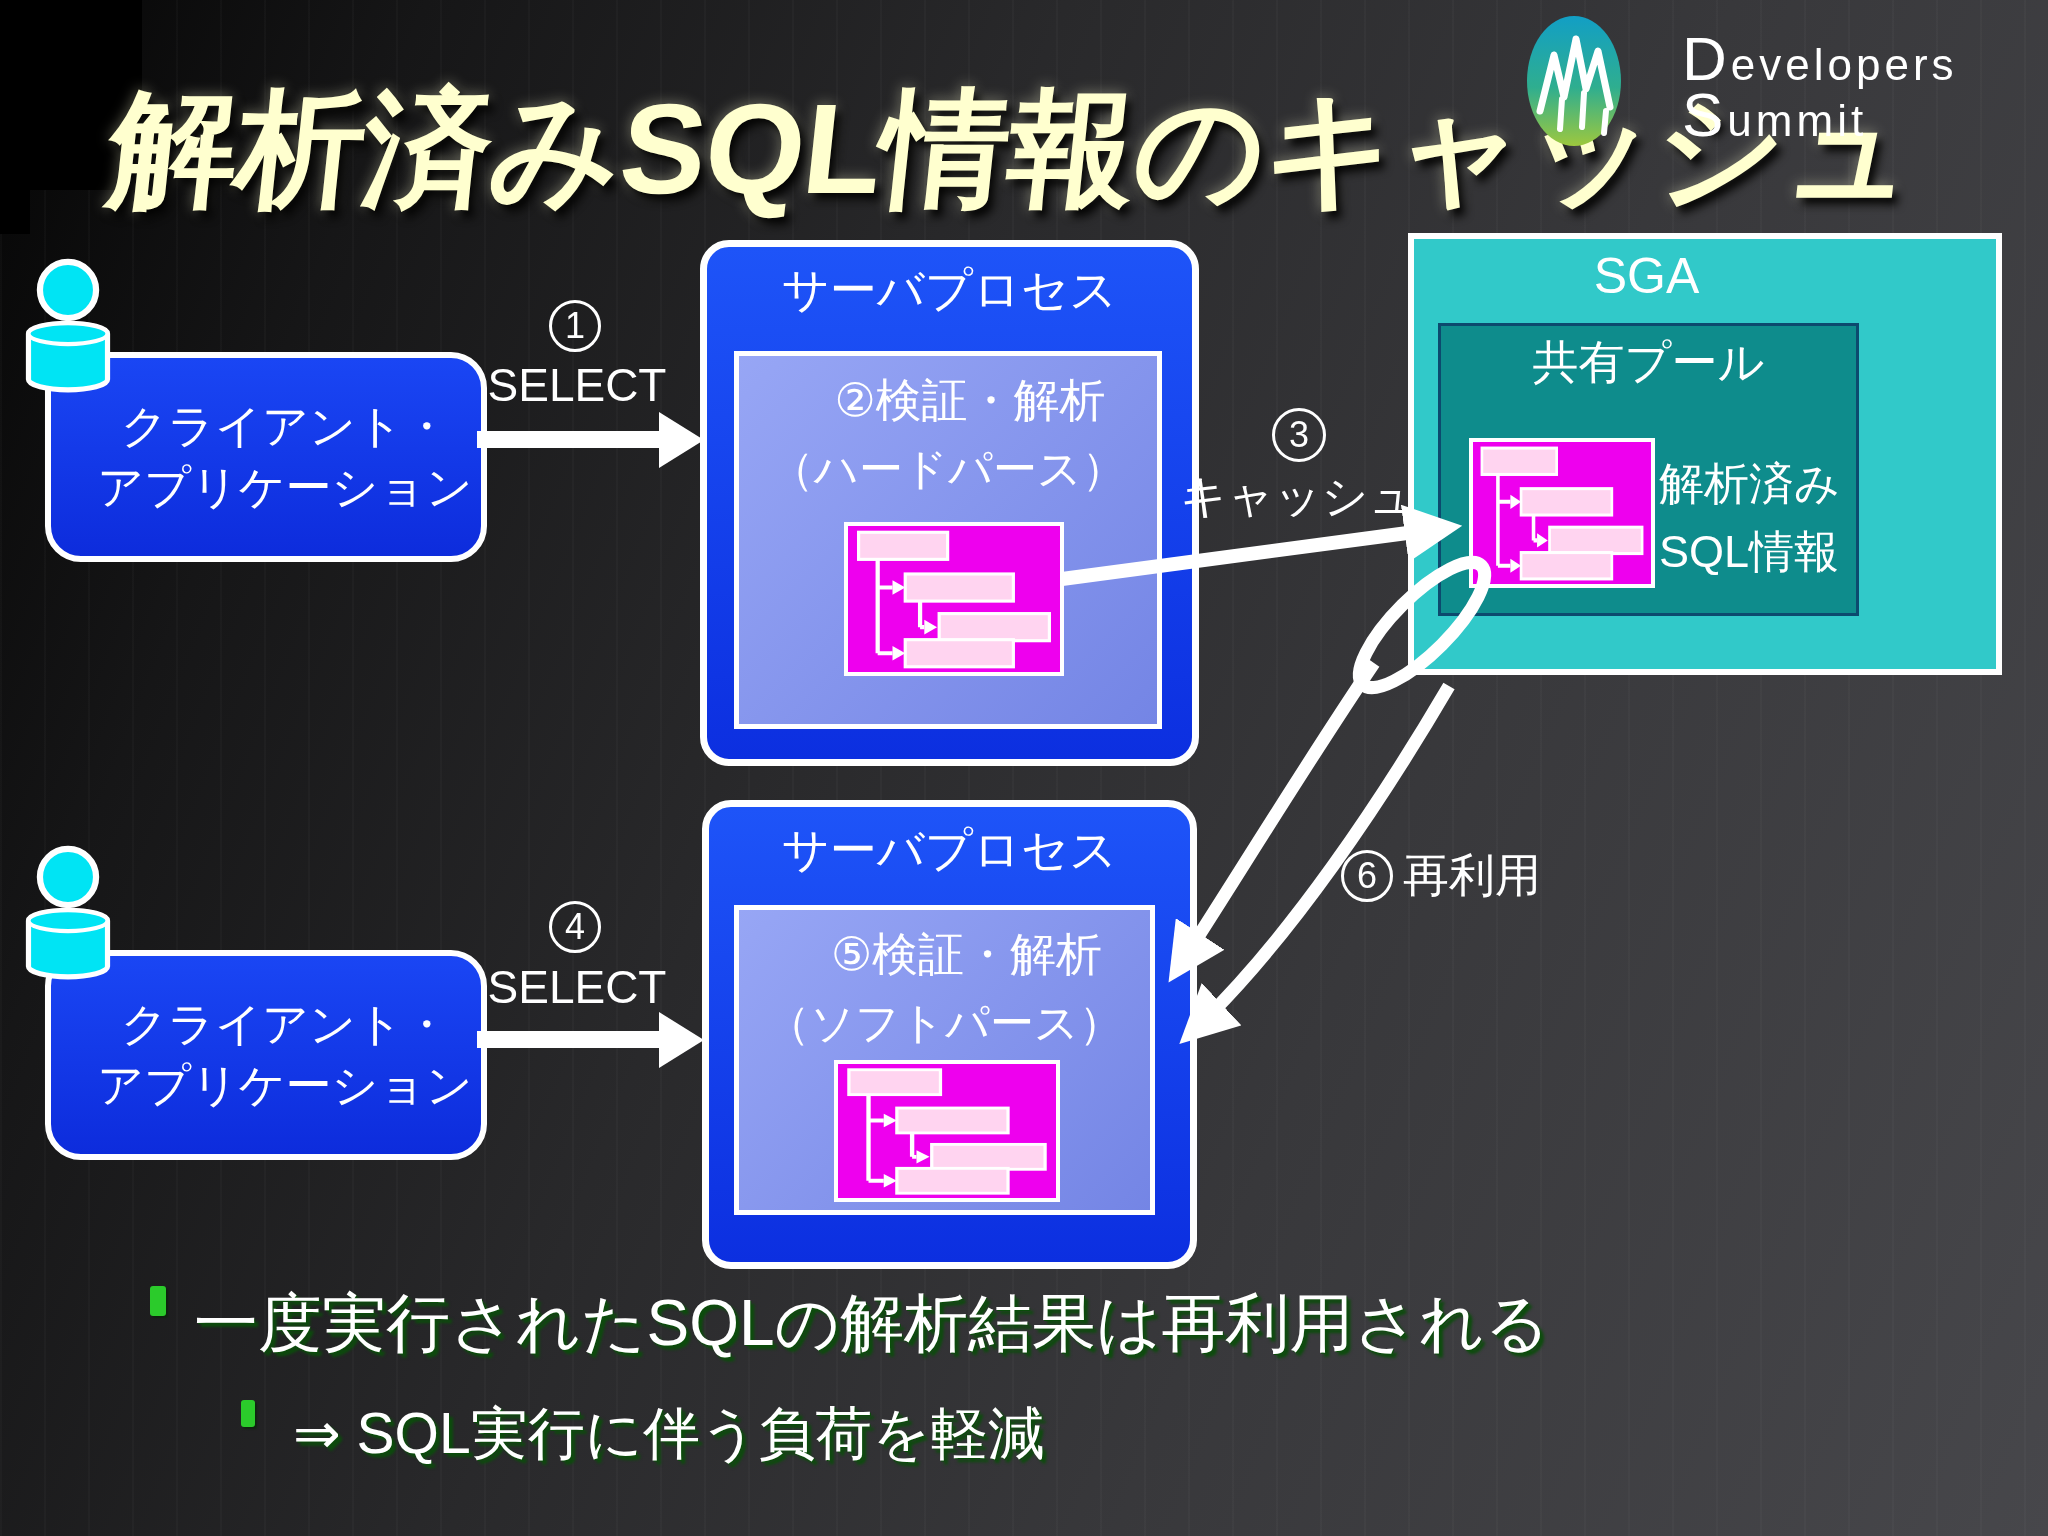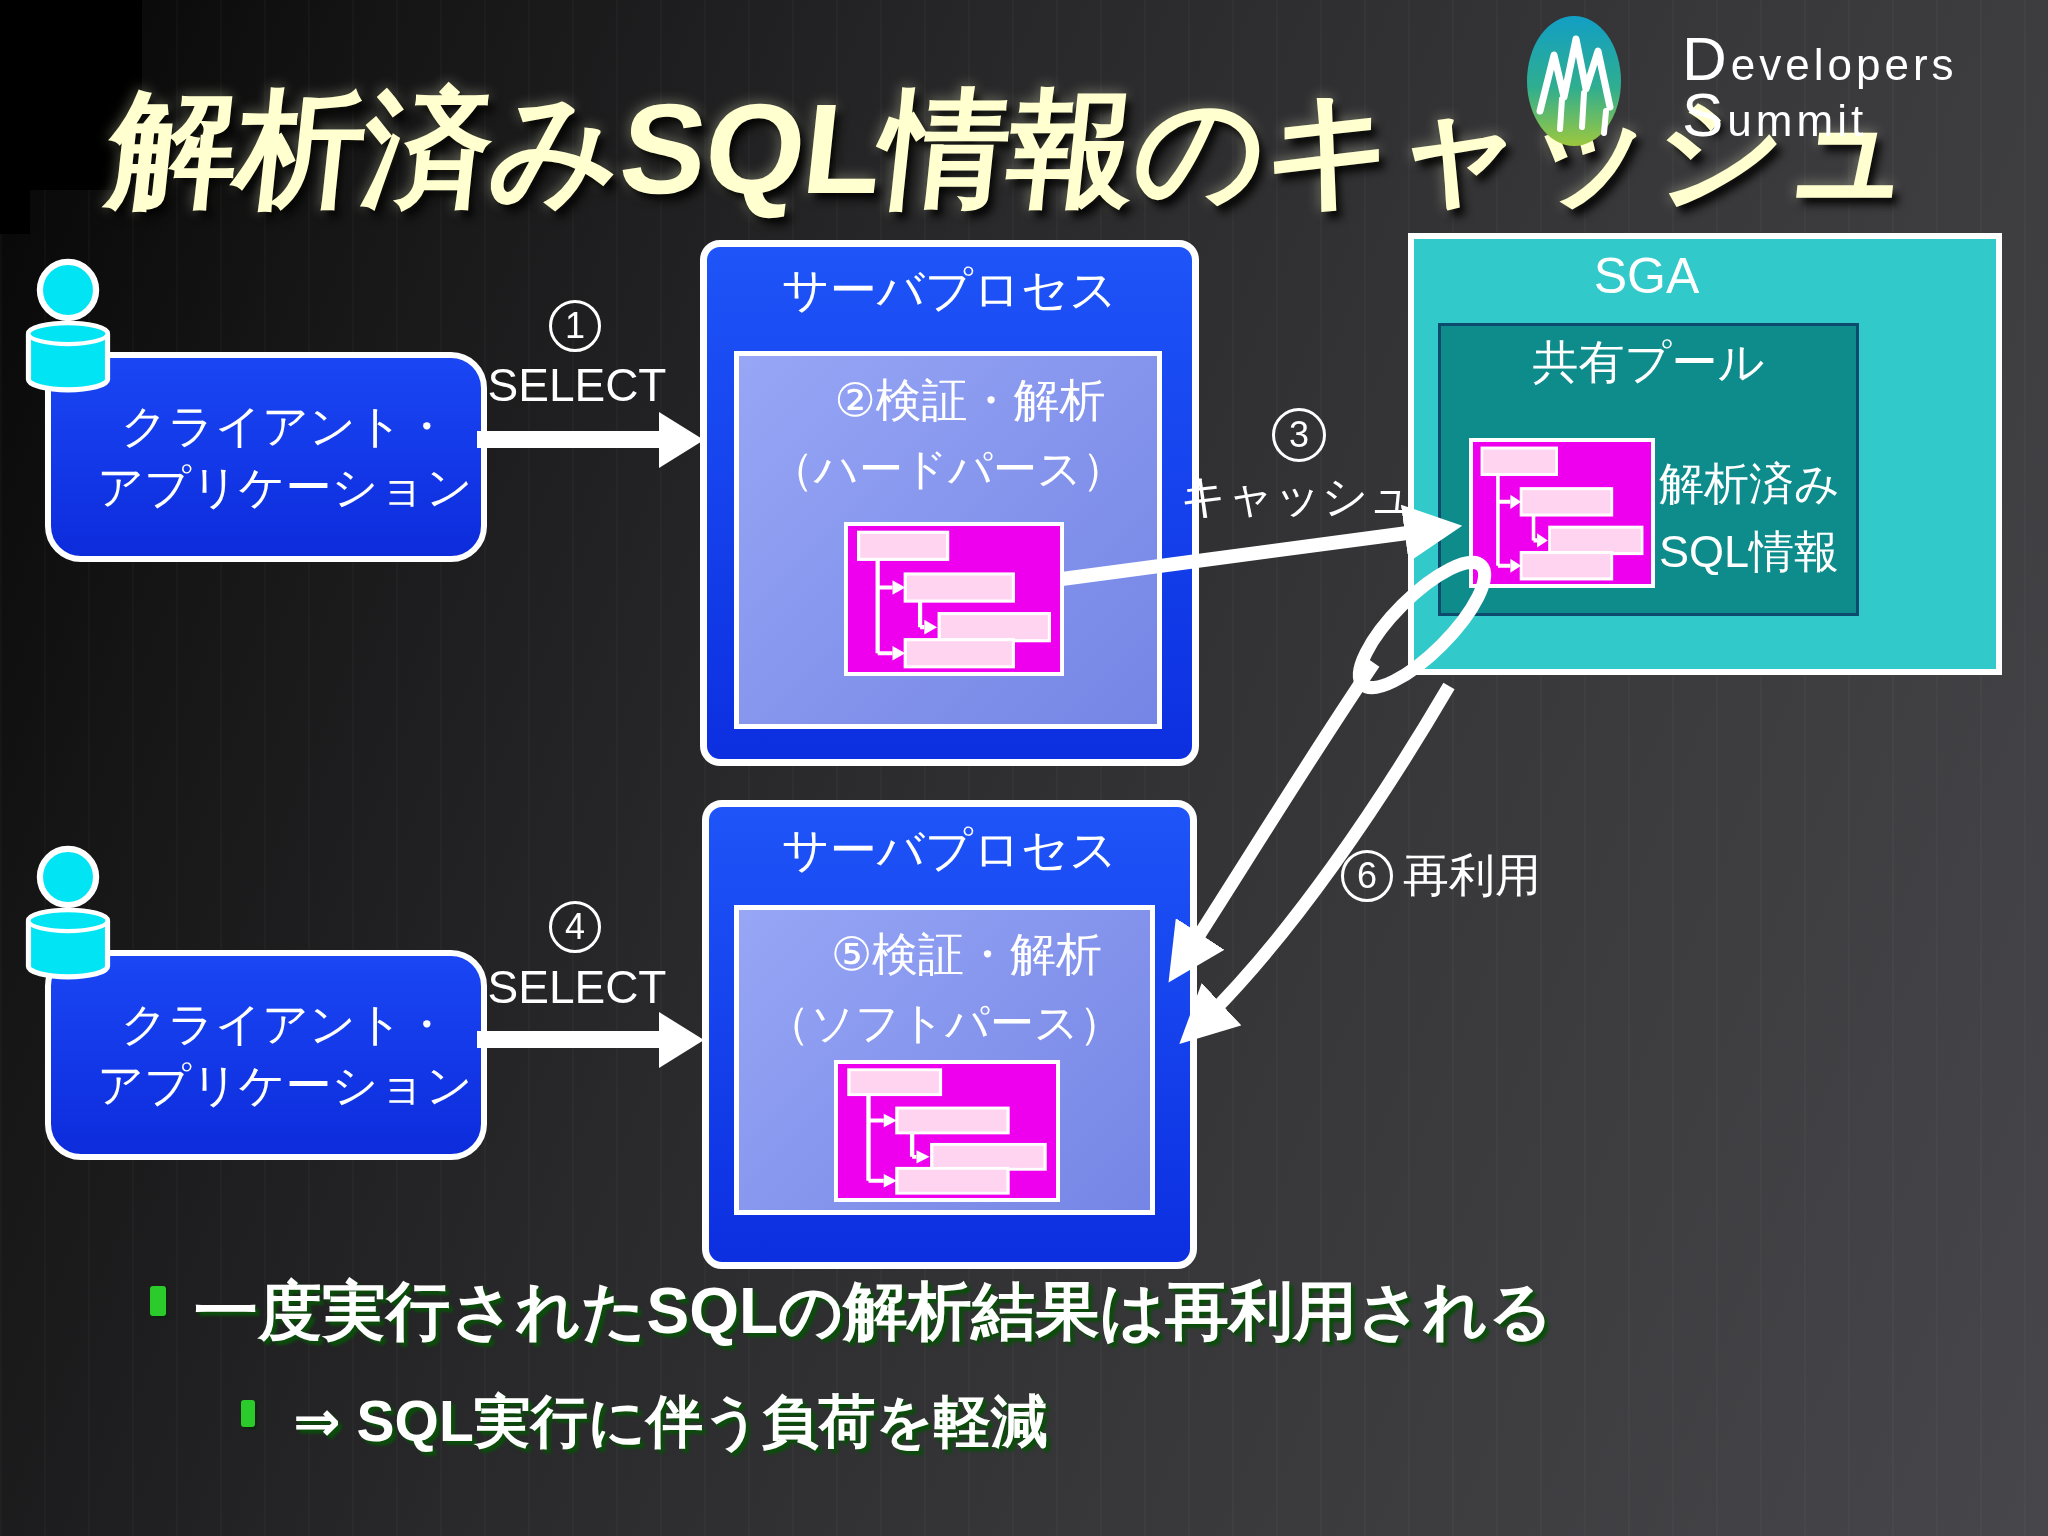--- a/index.html
+++ b/index.html
@@ -33,21 +33,21 @@
   .client-box{
     width:392px;height:198px;border:6px solid #fff;border-radius:36px;
     background:linear-gradient(180deg,#1A46F4,#0D2CDC);
     display:flex;flex-direction:column;justify-content:center;align-items:center;
     font-size:46px;line-height:1.32;z-index:10;padding-left:38px;
   }
   .person{width:104px;height:146px;z-index:20;}
 
   
   .server-box{
-    border:7px solid #fff;border-radius:20px;
+    border:7px solid #fff;border-radius:29px;
     background:linear-gradient(180deg,#1E54F8,#0C2FE0);
     z-index:10;
   }
   .server-title{text-align:center;margin-top:12px;font-size:47px;}
   .inner-box{
     position:absolute;border:5px solid #fff;
     background:linear-gradient(135deg,#97A6F5,#7485E5);
     text-align:center;
   }
   .inner-line1{margin-top:14px;font-size:46px;margin-left:44px;}
@@ -72,22 +72,22 @@
   }
   .step-label{font-size:46px;color:#fff;z-index:60;}
   .center{text-align:center;}
   .step6{display:flex;align-items:center;gap:10px;z-index:60;}
 
   
   .bullet-row{display:flex;align-items:flex-start;z-index:30;}
   .bullet-sq{background:#2BCB2B;border-radius:3px;flex:none;box-shadow:2px 2px 2px rgba(0,40,0,0.6);}
   .b1 .bullet-sq{width:16px;height:30px;margin-top:18px;}
   .b2 .bullet-sq{width:14px;height:27px;margin-top:16px;}
-  .bullet-text{color:#fff;font-weight:700;white-space:nowrap;
-    text-shadow:4px 4px 3px #0B4D0B, 1px 1px 0 #0B4D0B;}
+  .bullet-text{color:#fff;font-weight:400;white-space:nowrap;
+    text-shadow:4px 4px 3px #0B4D0B, 1px 1px 0 #0B4D0B;margin-top:12px;}
   .b1 .bullet-text{font-size:64px;margin-left:28px;}
   .b2 .bullet-text{font-size:57px;margin-left:26px;}
 
   .overlay{position:absolute;left:0;top:0;z-index:50;pointer-events:none;}
 </style>
 </head>
 <body>
 
 <div class="slide">
 

